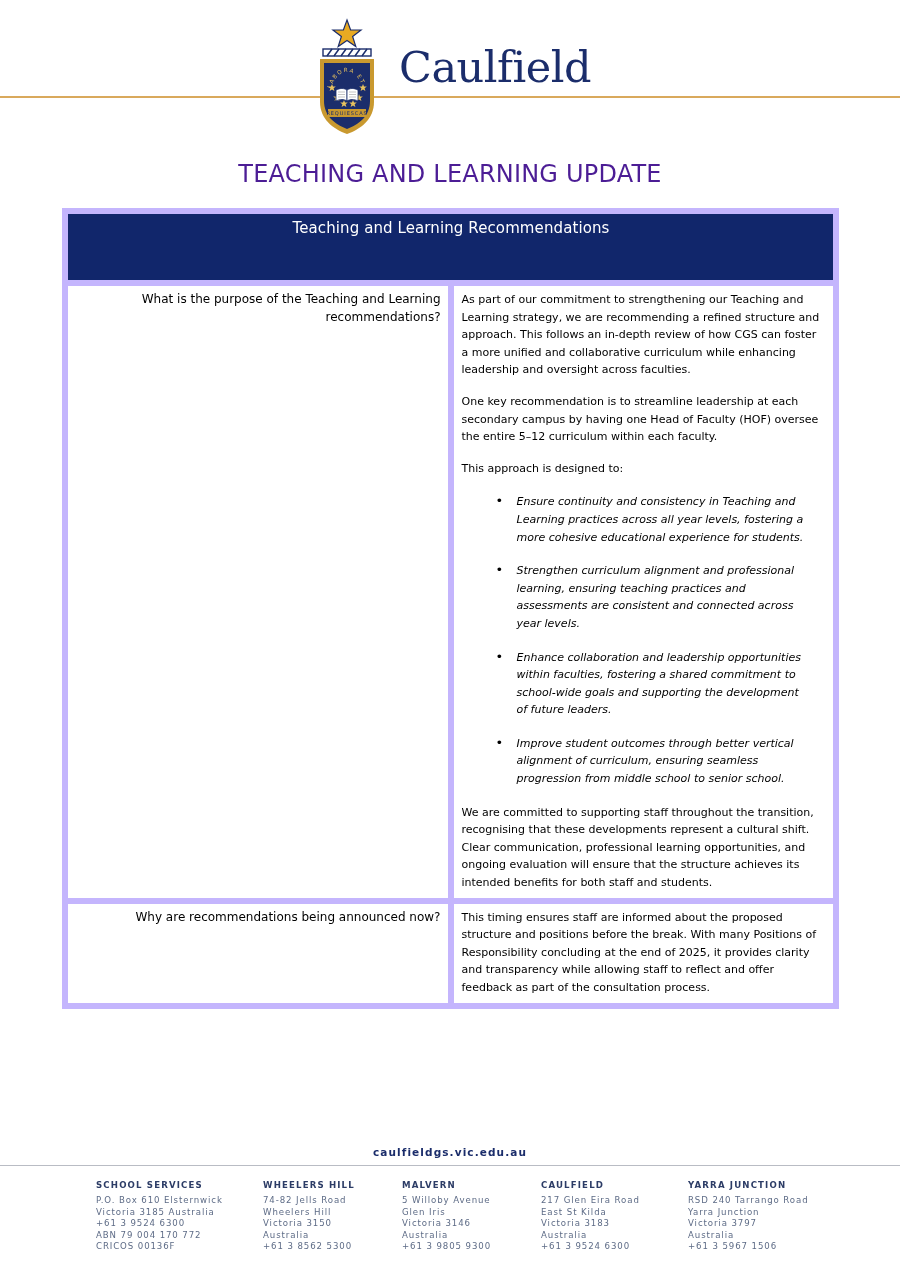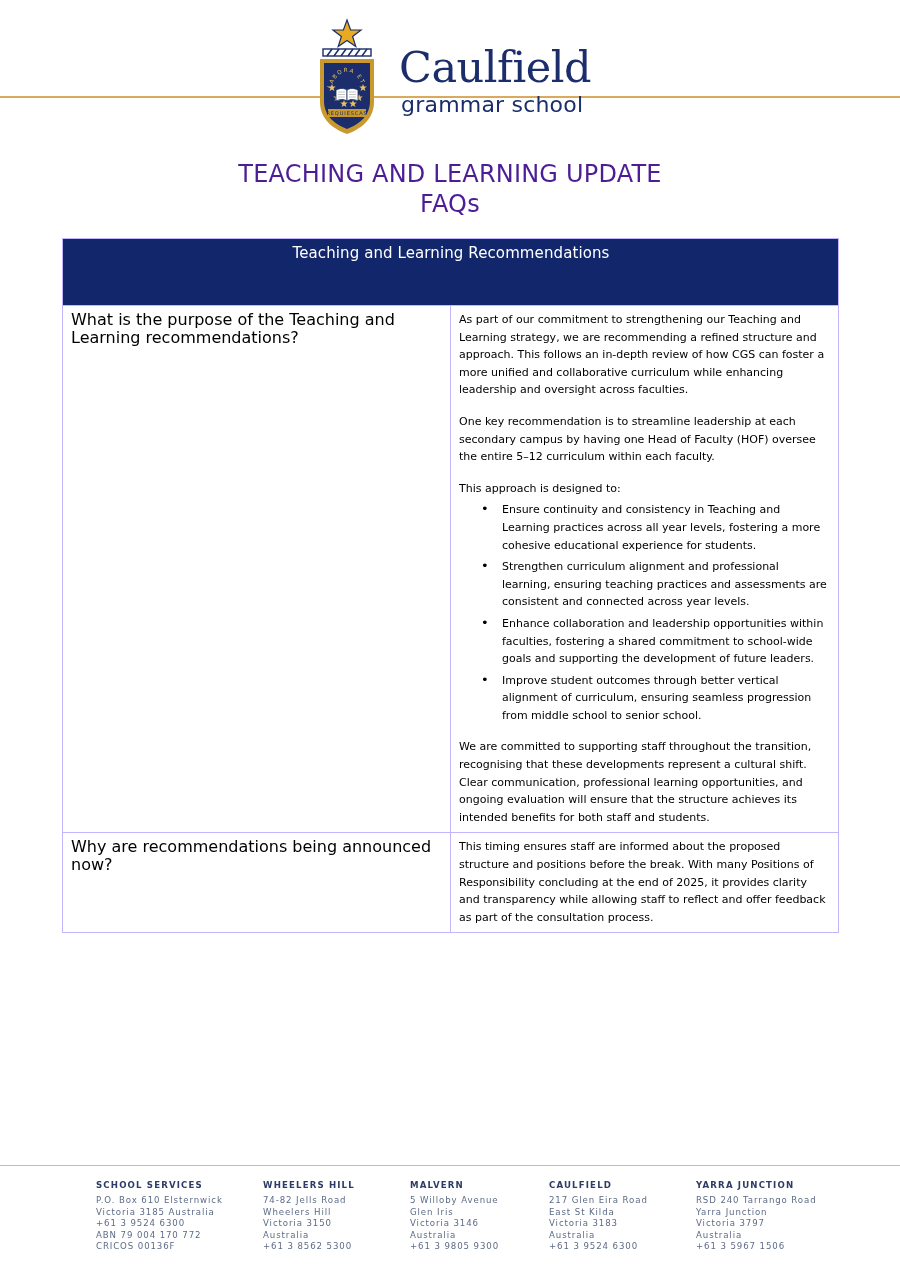--- a/index.html
+++ b/index.html
@@ -84,39 +84,40 @@
   
   .faq-wrap {
     margin: 19px 61px 0 62px;
   }
   table.faq {
     width: 100%;
     border-collapse: collapse;
     table-layout: fixed;
   }
   table.faq td, table.faq th {
-    border: 1px solid #c4b5fd;
+    border: 6px solid #c4b5fd;
     vertical-align: top;
     padding: 5px 7px 6px 8px;
   }
   th.faq-header {
     background: #11266b;
     color: #ffffff;
     text-align: center;
     font-weight: normal;
     font-size: 15px;
     height: 55px;
     vertical-align: middle;
     border: 1px solid #11266b;
     letter-spacing: 0.1px;
   }
   td.q-cell {
     width: 237px;
-    font-size: 16px;
+    font-size: 12px;
     line-height: 17.5px;
+    text-align: right;
   }
   td.a-cell {
     font-size: 11px;
     line-height: 17.6px;
   }
   td.a-cell p {
     margin: 0 0 14px 0;
   }
   td.a-cell p.tight {
     margin-bottom: 0;
@@ -125,21 +126,22 @@
     margin-bottom: 3px;
   }
   ul.bullets {
     list-style: none;
     margin: 0 0 14px 0;
     padding: 0;
   }
   ul.bullets li {
     position: relative;
     padding-left: 39px;
-    margin: 4px;
+    margin: 16px;
+    font-style: italic;
   }
   ul.bullets li::before {
     content: "\2022";
     position: absolute;
     left: 18px;
     top: -1px;
     font-size: 13px;
   }
 
   
@@ -165,21 +167,21 @@
   }
   .footer-cols {
     display: flex;
     padding: 0 56px 0 56px;
   }
   .fcol {
     flex: none;
   }
   .fcol-0 { width: 167px; margin-left: 40px; }
   .fcol-1 { width: 139px; }
-  .fcol-2 { width: 139px; margin-left: 8px; }
+  .fcol-2 { width: 139px; }
   .fcol-3 { width: 135px; }
   .fcol-4 { width: 141px; margin-left: 12px; }
   .fcol-5 { width: 120px; }
   .fcol h4 {
     margin: 0 0 5px 0;
     font-size: 8.6px;
     font-weight: bold;
     letter-spacing: 1.15px;
     color: #2c3c66;
   }
@@ -243,28 +245,26 @@
           </g>
         </g>
 
         <rect x="19" y="91" width="38" height="8" fill="#c9992f"></rect>
         <text x="38" y="97.2" text-anchor="middle" font-family="'DejaVu Sans', sans-serif" font-size="5" fill="#1b2d6b" letter-spacing="0.9">REQUIESCAS</text>
       </svg>
     </div>
 
     <div class="wordmark">
       <span class="wordmark-main">Caulfield</span>
-      <span class="wordmark-sub">grammar school</span>
     </div>
   </div>
 </div>
 
 <h1 class="doc-title">
   <span>TEACHING AND LEARNING UPDATE</span>
-  <span class="line2">FAQs</span>
 </h1>
 
 <div class="faq-wrap">
   <table class="faq">
     <thead>
       <tr>
         <th class="faq-header" colspan="2">Teaching and Learning Recommendations</th>
       </tr>
     </thead>
     <tbody>
@@ -287,20 +287,21 @@
         <td class="q-cell">Why are recommendations being announced now?</td>
         <td class="a-cell">
           <p class="tight">This timing ensures staff are informed about the proposed structure and positions before the break. With many Positions of Responsibility concluding at the end of 2025, it provides clarity and transparency while allowing staff to reflect and offer feedback as part of the consultation process.</p>
         </td>
       </tr>
     </tbody>
   </table>
 </div>
 
 <div class="footer">
+  <div class="footer-url">caulfieldgs.vic.edu.au</div>
   <div class="footer-rule"></div>
   <div class="footer-cols">
 
     <div class="fcol fcol-0">
       <h4>SCHOOL SERVICES</h4>
       <div class="fline">P.O. Box 610 Elsternwick</div>
       <div class="fline">Victoria 3185 Australia</div>
       <div class="fline">+61 3 9524 6300</div>
       <div class="fline">ABN 79 004 170 772</div>
       <div class="fline">CRICOS 00136F</div>

